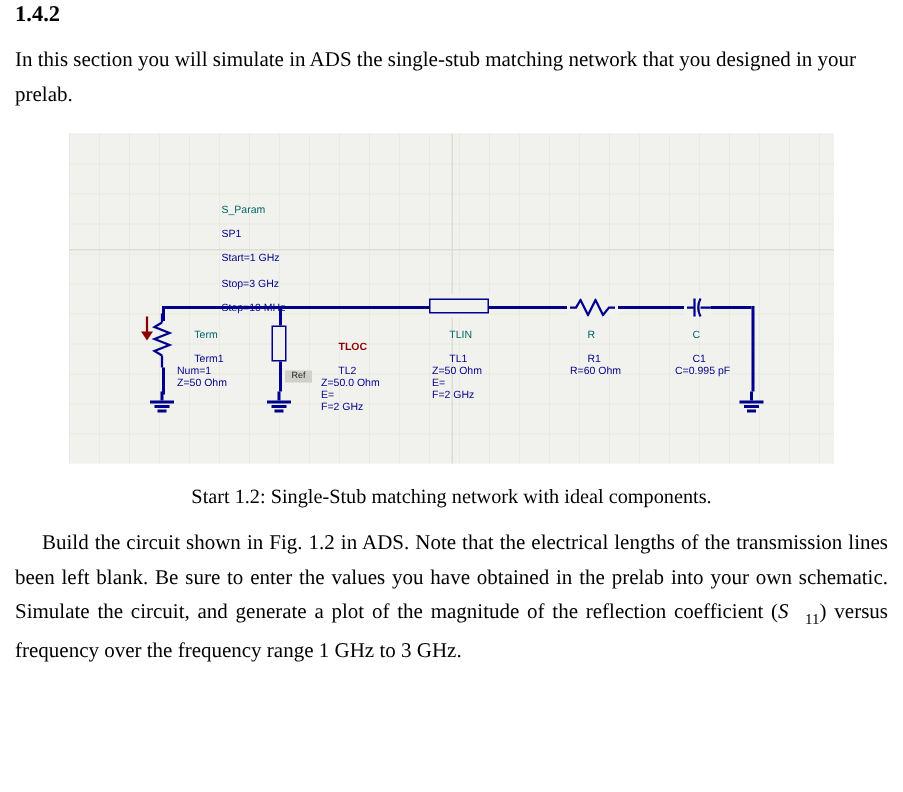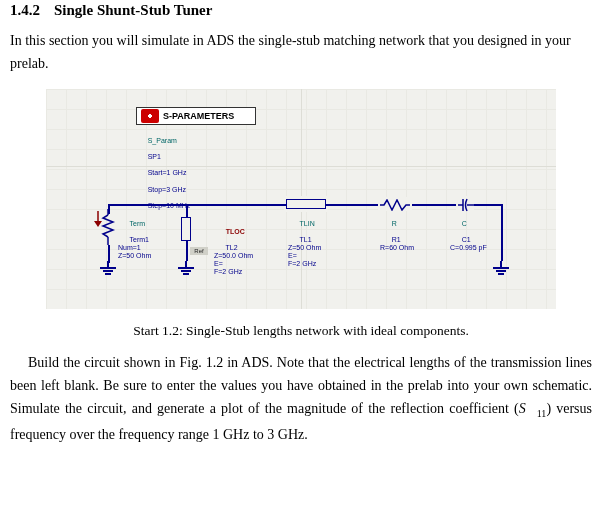--- a/index.html
+++ b/index.html
@@ -43,33 +43,28 @@
     .body-para { font-size: 14px; line-height: 1.65; text-align: justify; }
     .indent { text-indent: 18px; }
     .sub { font-size: 10px; vertical-align: sub; margin-left: 11px; }
     .math { font-style: italic; }
   </style>
 </head>
 <body>
 
 <div class="heading">
   <span>1.4.2</span>
-  <span>Single Shunt-Stub Tuner</span>
 </div>
 
 <p class="intro">In this section you will simulate in ADS the single-stub matching network that you designed in your prelab.</p>
 
 <div class="fig-wrap">
   <div class="schematic">
     <div class="grid"></div>
 
-    <div class="sparambox">
-      <span class="icon"></span>
-      <span>S-PARAMETERS</span>
-    </div>
     <div class="el txt" style="left:90px; top:40px;">
       <span class="teal">S_Param</span><br>
       <span>SP1</span><br>
       <span>Start=1 GHz</span><br>
       <span>Stop=3 GHz</span><br>
       <span>Step=10 MHz</span>
     </div>
 
     <div class="wire hwire" style="left:62px; top:115px; width:393px;"></div>
 
@@ -155,19 +150,19 @@
     <div class="gnd" style="left:447px; top:178px;">
         <div class="vbar"></div>
         <div class="h1"></div>
         <div class="h2"></div>
         <div class="h3"></div>
       </div>
   </div>
 
   <div class="caption">
     <span>Start 1.2:</span>
-    <span>Single-Stub lengths network with ideal components.</span>
+    <span>Single-Stub matching network with ideal components.</span>
   </div>
 </div>
 
 <p class="body-para indent">
   <span>Build the circuit shown in Fig. 1.2 in ADS. Note that the electrical lengths of the transmission lines been left blank. Be sure to enter the values you have obtained in the prelab into your own schematic. Simulate the circuit, and generate a plot of the magnitude of the reflection coefficient (</span><span class="math">S</span><span class="sub">11</span><span>) versus frequency over the frequency range 1 GHz to 3 GHz.</span>
 </p>
 
 </body></html>

